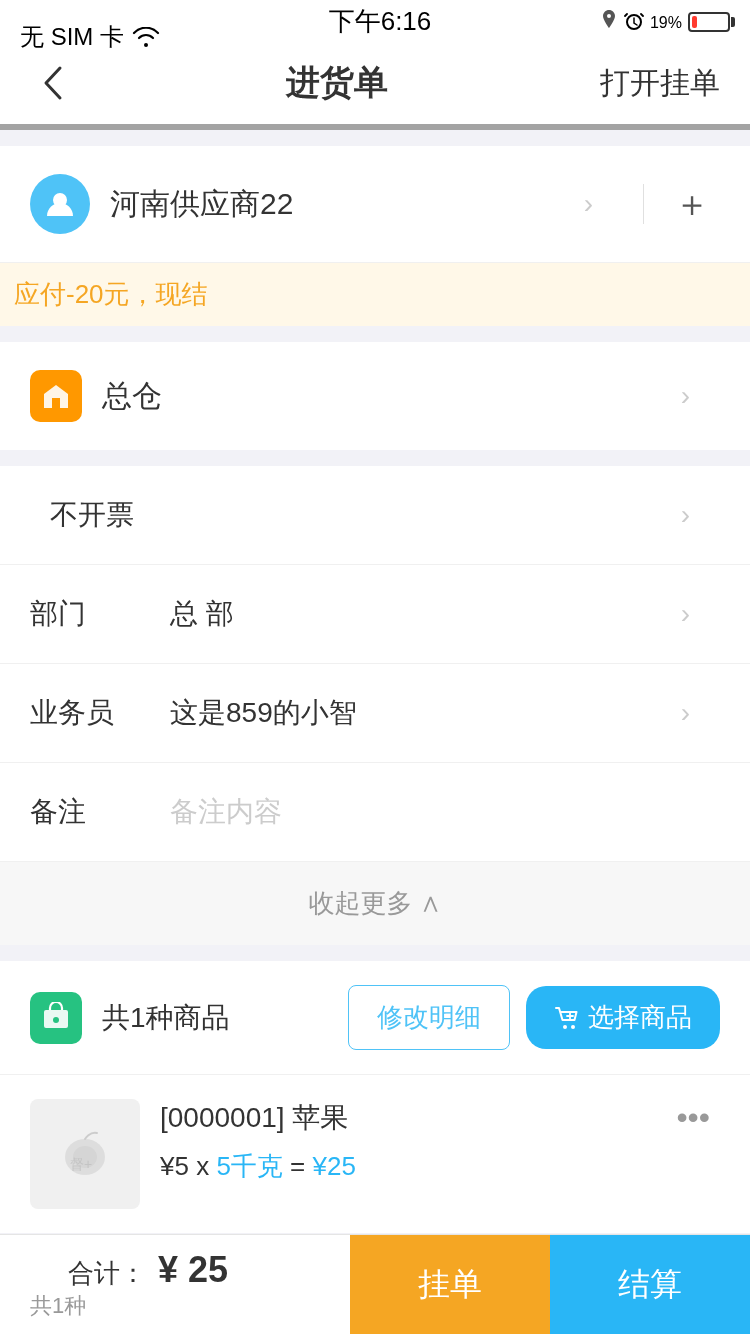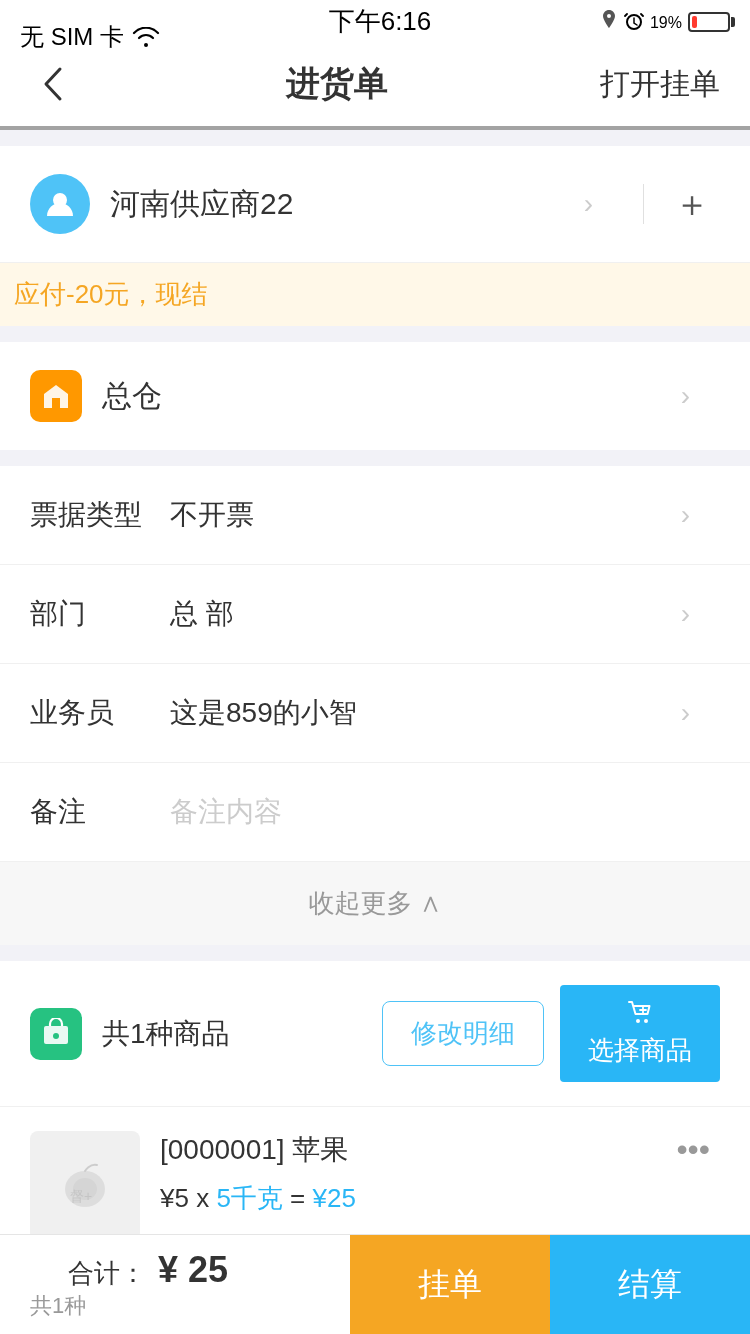--- a/index.html
+++ b/index.html
@@ -43,21 +43,21 @@
 
     
     .nav-bar {
       width: 100%;
       height: 88px;
       background: #fff;
       display: flex;
       align-items: center;
       justify-content: space-between;
       padding: 0 30px;
-      border-bottom: 4px solid #a3a3a3;
+      border-bottom: 6px solid #a3a3a3;
     }
     .nav-back {
       font-size: 36px; color: #333; cursor: pointer; padding: 10px;
       display: flex; align-items: center;
     }
     .nav-title { font-size: 34px; font-weight: 600; color: #333; }
     .nav-action { font-size: 30px; color: #333; cursor: pointer; }
 
     
     .section {
@@ -153,22 +153,22 @@
     }
     .product-count-icon svg { width: 32px; height: 32px; }
     .product-count-text { flex: 1; font-size: 28px; color: #333; }
     .btn-outline {
       border: 1.5px solid #4fc3f7; color: #4fc3f7; background: #fff;
       padding: 14px 28px; border-radius: 8px; font-size: 26px; cursor: pointer;
       margin-right: 16px;
     }
     .btn-blue {
       background: #29b6f6; color: #fff; border: none;
-      padding: 14px 28px; border-radius: 4px; font-size: 26px; cursor: pointer;
-      display: flex; align-items: center; gap: 8px; flex-direction: column;
+      padding: 14px 28px; border-radius: 20px; font-size: 26px; cursor: pointer;
+      display: flex; align-items: center; gap: 8px;
     }
 
     
     .product-item {
       display: flex;
       align-items: flex-start;
       padding: 24px 30px;
       background: #fff;
       border-top: 1px solid #f0f0f0;
     }
@@ -285,21 +285,20 @@
       </svg>
     </div>
     <div class="warehouse-name">总仓</div>
     <span class="chevron-right">›</span>
   </div>
 </div>
 
 <div class="section" style="margin-top:16px;">
 
   <div class="form-row">
-    <div class="form-label">票据类型</div>
     <div class="form-value">不开票</div>
     <span class="chevron-right">›</span>
   </div>
 
   <div class="form-row">
     <div class="form-label">部门</div>
     <div class="form-value">总 部</div>
     <span class="chevron-right">›</span>
   </div>
 

